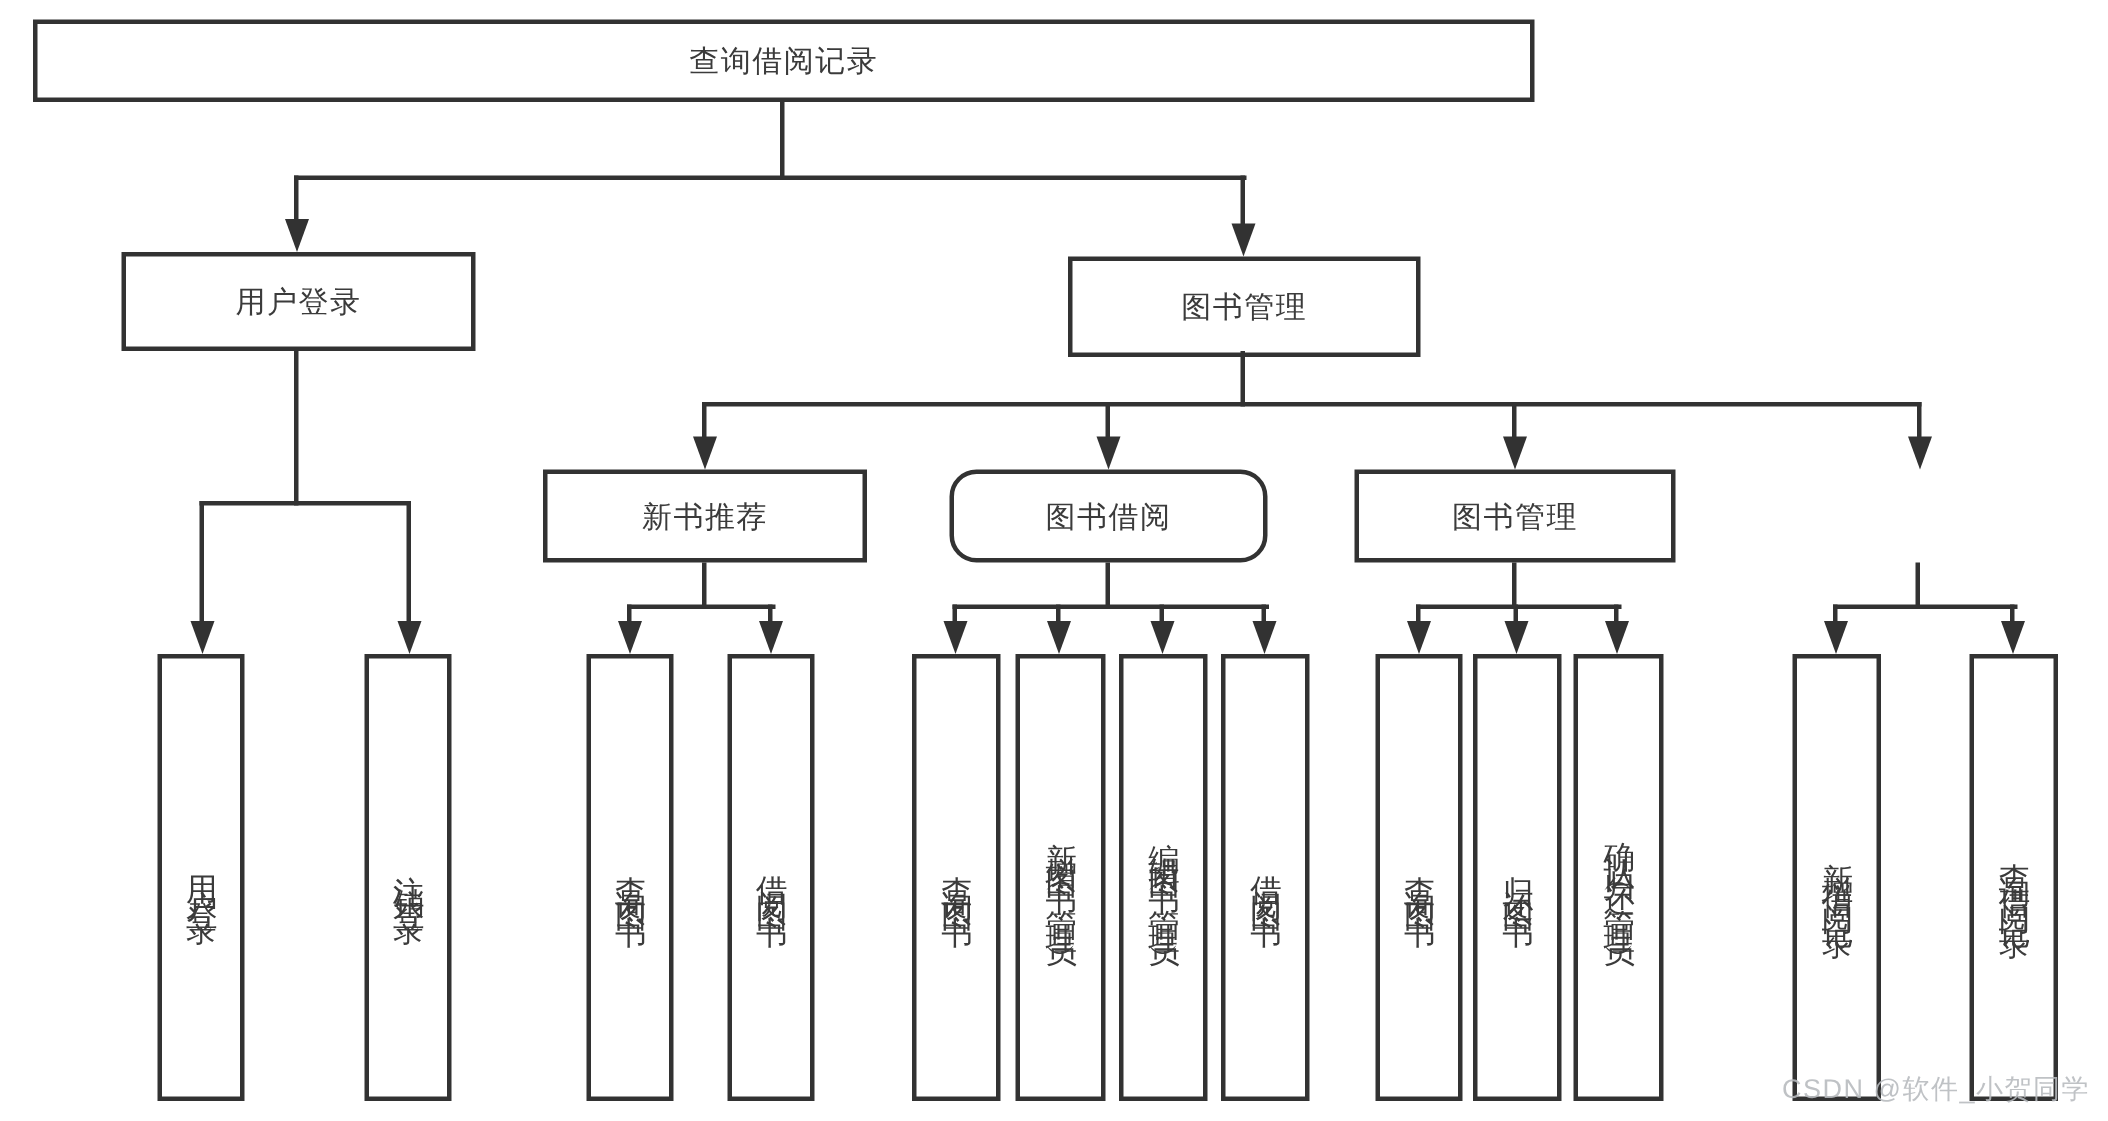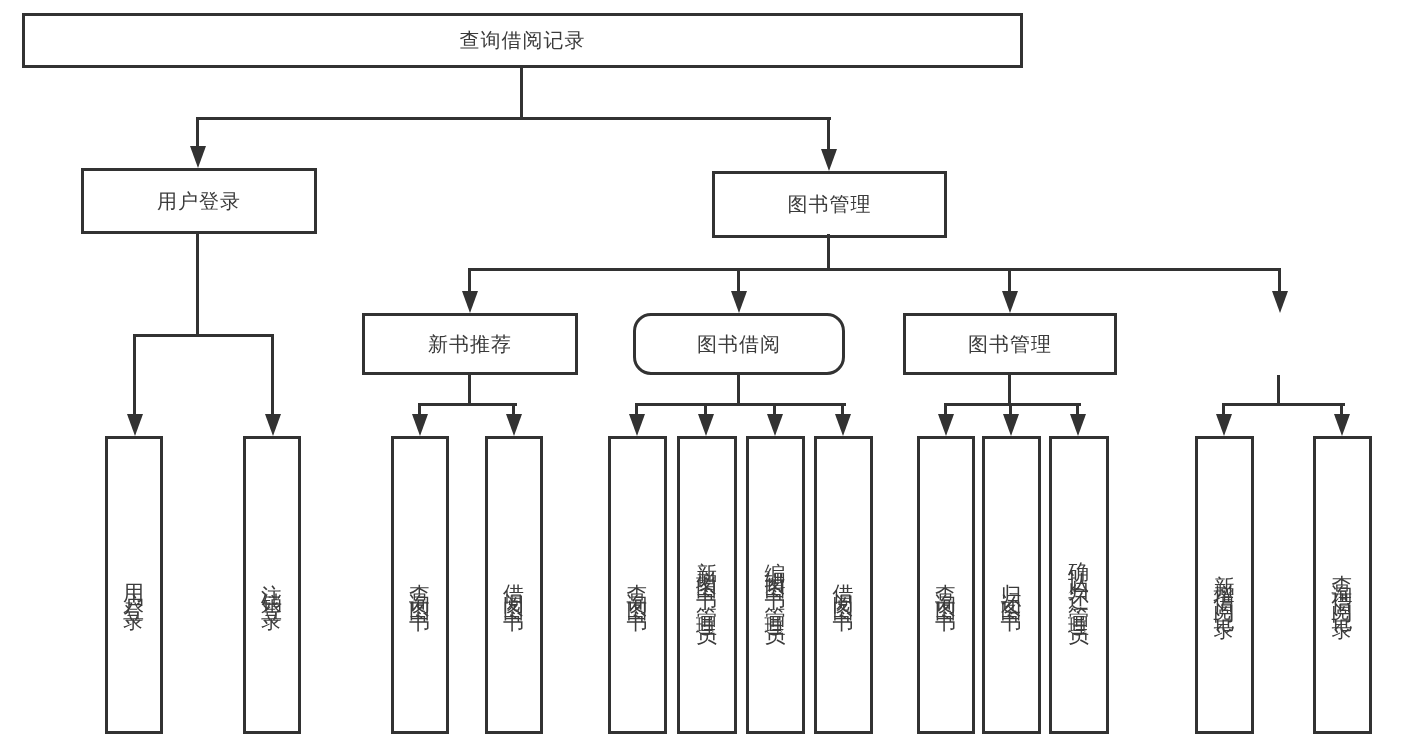--- a/index.html
+++ b/index.html
@@ -150,14 +150,15 @@
   <div class="vline" style="left:1076px; top:403px; height:14px;"></div>
   <div class="ahead" style="left:1070px; top:414px;"></div>
 
   <div class="vline" style="left:1277px; top:375px; height:31px;"></div>
   <div class="hline" style="left:1222px; top:403px; width:123px;"></div>
   <div class="vline" style="left:1222px; top:403px; height:14px;"></div>
   <div class="ahead" style="left:1216px; top:414px;"></div>
   <div class="vline" style="left:1340px; top:403px; height:14px;"></div>
   <div class="ahead" style="left:1334px; top:414px;"></div>
 
+  <div class="watermark">CSDN @软件_小贺同学</div>
 
 </div>
 
 </body></html>

